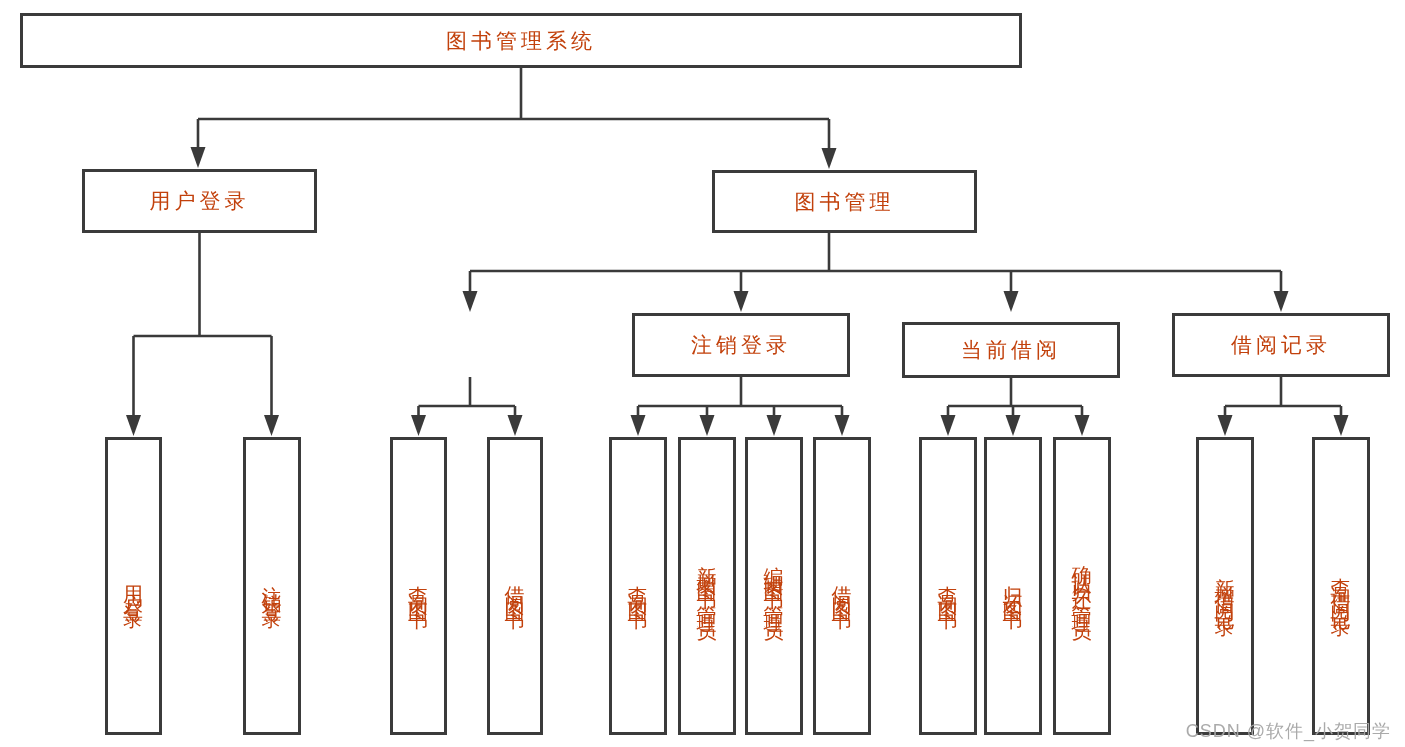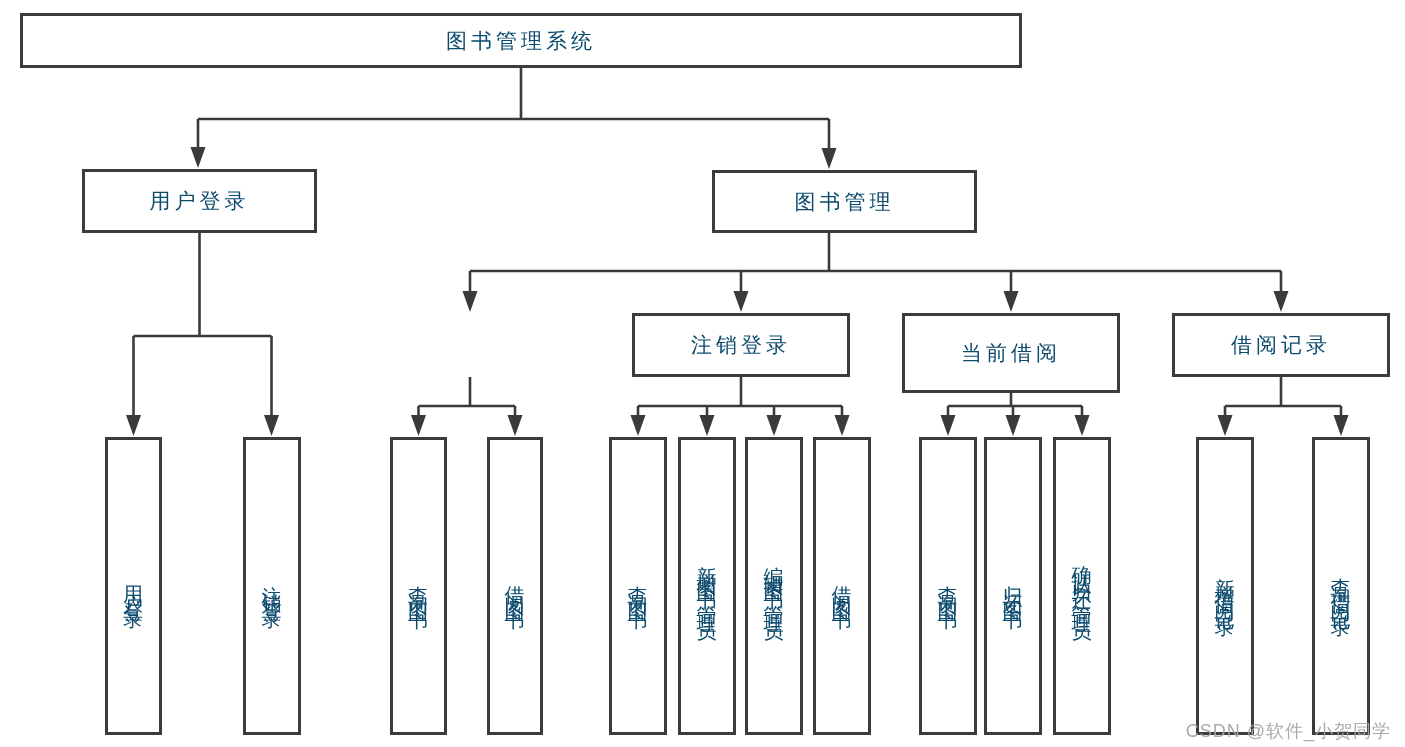--- a/index.html
+++ b/index.html
@@ -23,21 +23,21 @@
   }
   .connectors path.arrow { fill: #3a3a3a; stroke: none; }
   .node {
     position: absolute;
     box-sizing: border-box;
     border: 3px solid #3b3b3b;
     background: #ffffff;
     display: flex;
     align-items: center;
     justify-content: center;
-    color: #0c4a6e;
+    color: #c2410c;
   }
   .node.h { font-size: 21px; letter-spacing: 4px; }
   .node.v { font-size: 20px; }
   .node.v .vtext {
     writing-mode: vertical-rl;
     letter-spacing: 8px;
     line-height: 1;
   }
   .watermark {
     position: absolute;
@@ -139,21 +139,21 @@
   <div class="node h" style="left:82px; top:169px; width:235px; height:64px;">
     <span>用户登录</span>
   </div>
   <div class="node h" style="left:712px; top:170px; width:265px; height:63px;">
     <span>图书管理</span>
   </div>
 
   <div class="node h" style="left:632px; top:313px; width:218px; height:64px;">
     <span>注销登录</span>
   </div>
-  <div class="node h" style="left:902px; top:313px; width:218px; height:80px;">
+  <div class="node h" style="left:902px; top:322px; width:218px; height:56px;">
     <span>当前借阅</span>
   </div>
   <div class="node h" style="left:1172px; top:313px; width:218px; height:64px;">
     <span>借阅记录</span>
   </div>
 
   <div class="node v" style="left:105px; top:437px; width:57px; height:298px;">
     <span class="vtext">用户登录</span>
   </div>
   <div class="node v" style="left:243px; top:437px; width:58px; height:298px;">

